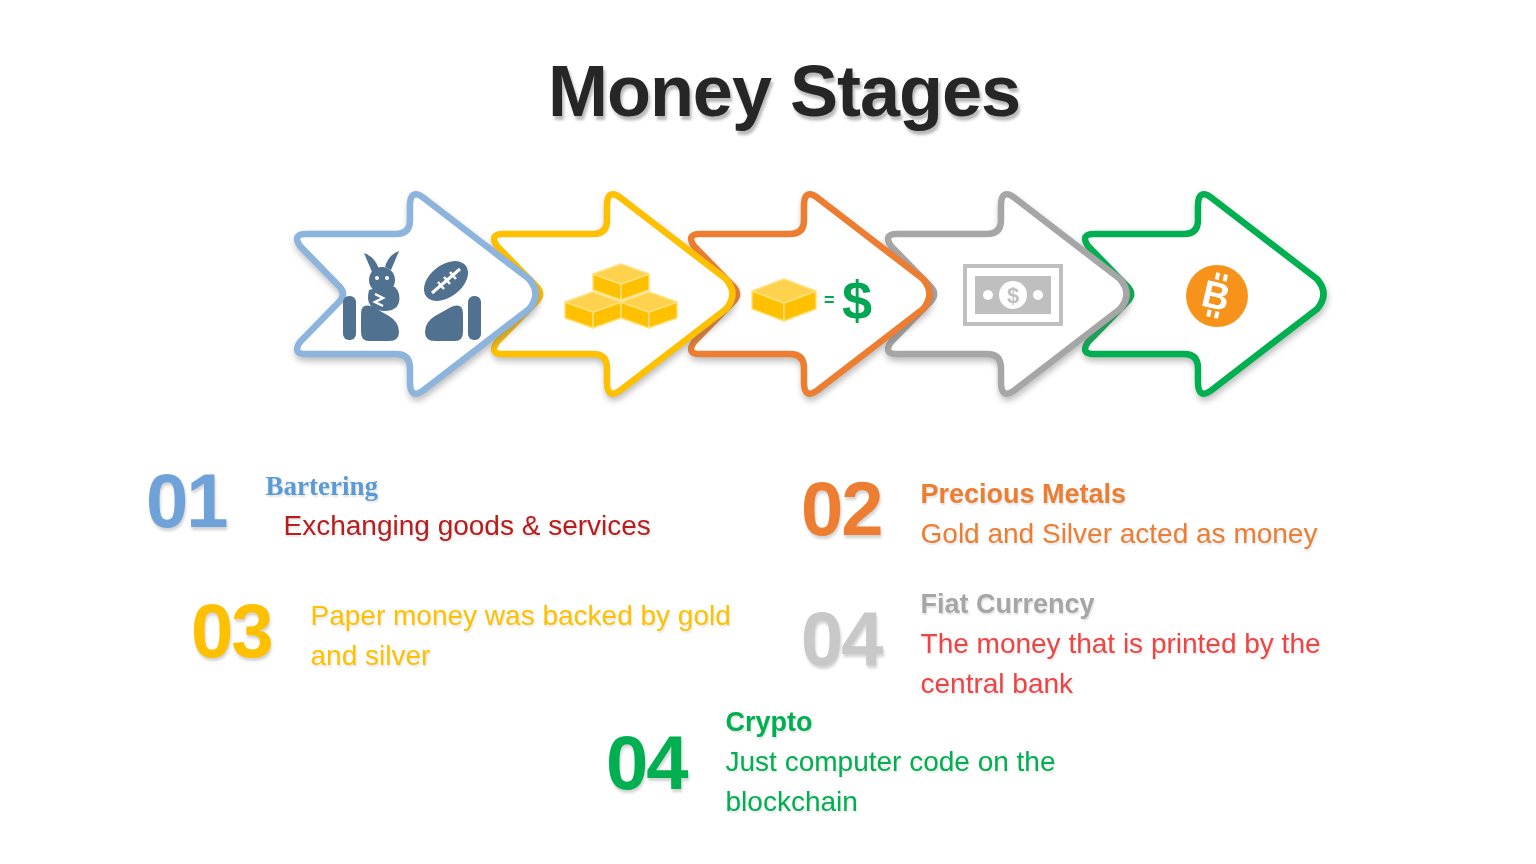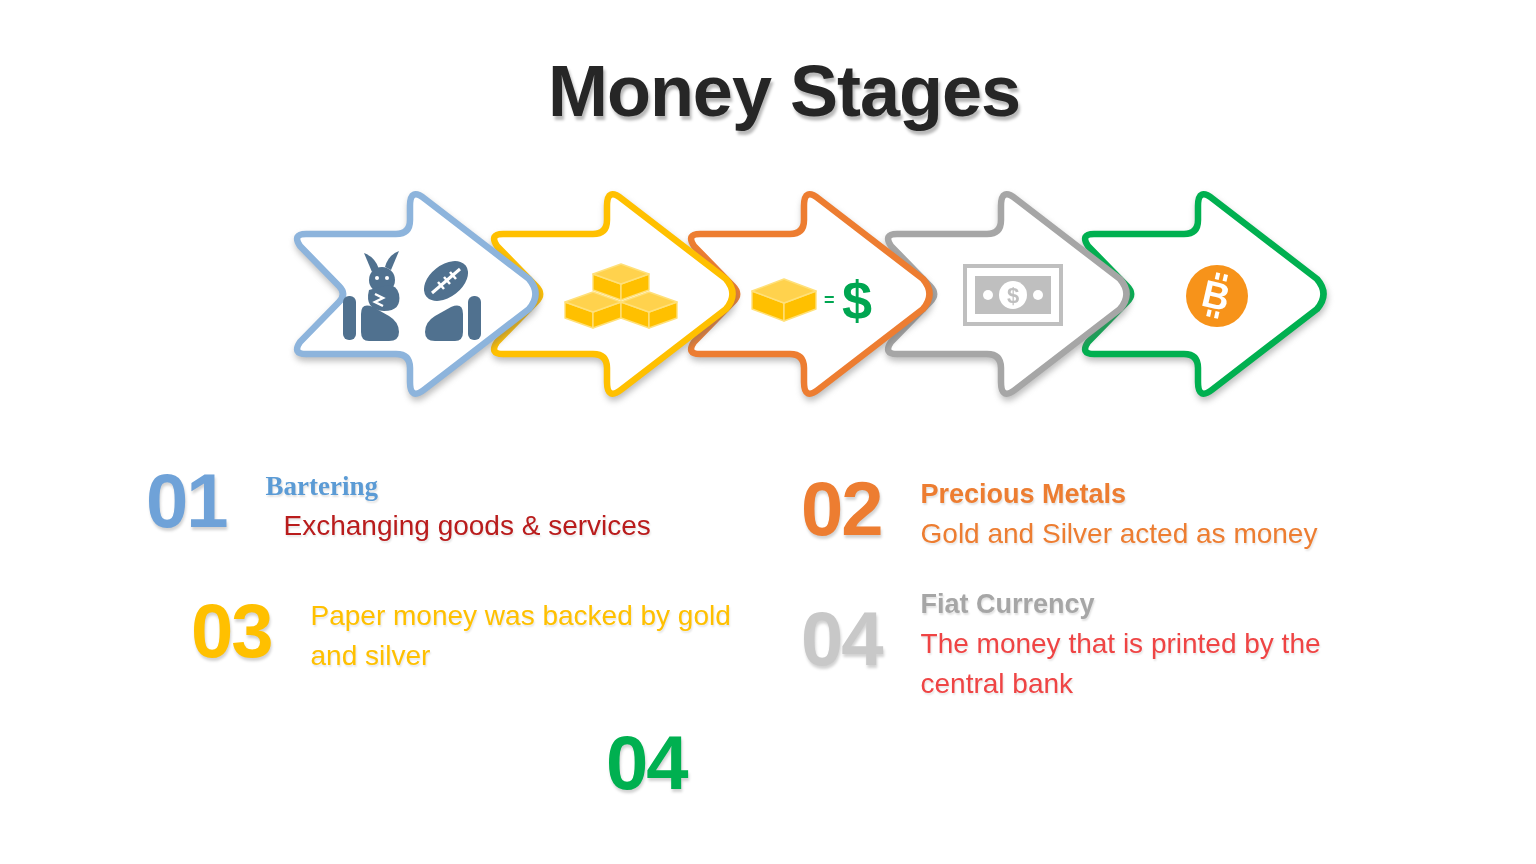--- a/index.html
+++ b/index.html
@@ -170,15 +170,19 @@
   <div class="block b4">
     <div class="num" style="color: rgb(200, 200, 200);">04</div>
     <div class="txt">
       <div class="h" style="color: rgb(166, 166, 166);">Fiat Currency</div>
       <div class="p" style="color: #ef4444;">The money that is printed by the central bank</div>
     </div>
   </div>
 
   <div class="block b5">
     <div class="num" style="color: rgb(0, 176, 80);">04</div>
+    <div class="txt">
+      <div class="h" style="color: rgb(0, 176, 80);">Crypto</div>
+      <div class="p" style="color: rgb(0, 176, 80);">Just computer code on the blockchain</div>
+    </div>
   </div>
 
 </div>
 
 </body></html>

